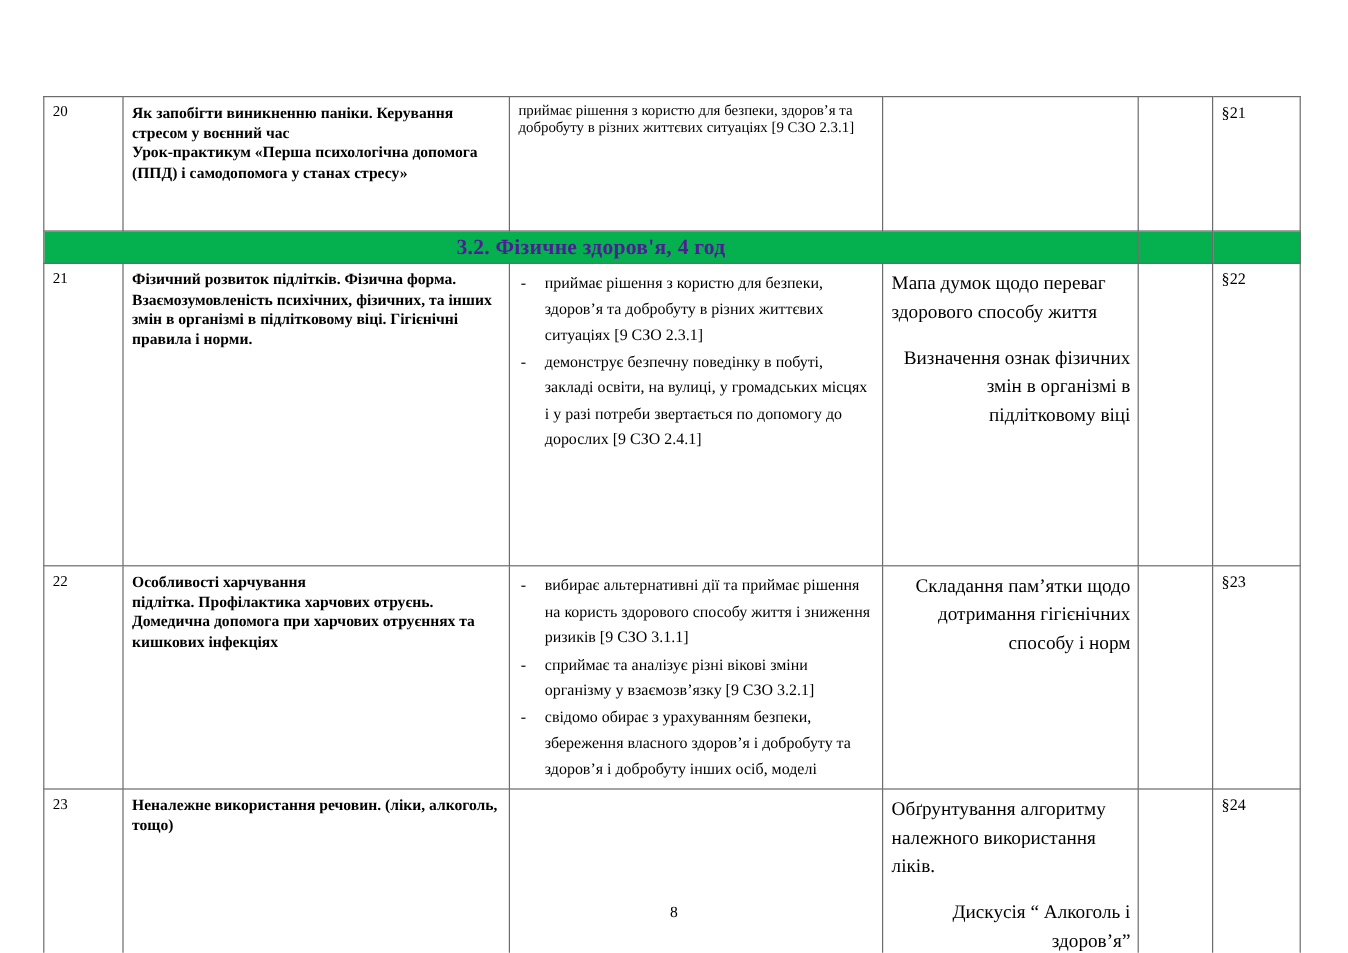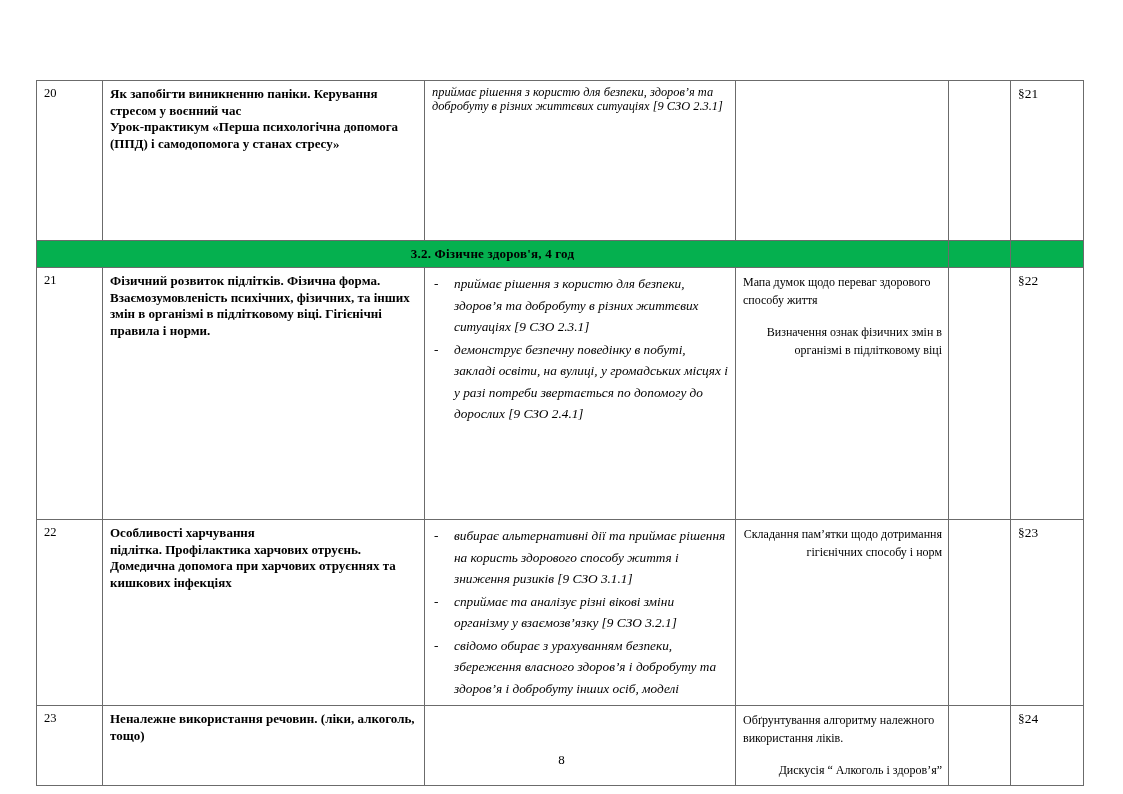--- a/index.html
+++ b/index.html
@@ -59,21 +59,20 @@
     font-weight: bold;
     font-size: 13px;
     line-height: 1.28;
   }
 
   .cell-topic .tline { display: block; white-space: pre-wrap; }
 
   .cell-outcomes {
     font-size: 13.2px;
     line-height: 1.0;
-    font-style: italic;
   }
 
   .cell-outcomes.compact {
     font-size: 12.4px;
     line-height: 1.16;
     padding-top: 4px;
   }
   .cell-outcomes.compact p { margin: 0; }
 
   .outcome-list {
@@ -88,21 +87,21 @@
     line-height: 1.62;
     font-size: 13.3px;
   }
   .outcome-list li .dash {
     position: absolute;
     left: 2px;
     top: 0;
   }
 
   .cell-activity {
-    font-size: 12px;
+    font-size: 16px;
     line-height: 1.5;
   }
   .cell-activity p { margin: 0 0 14px 0; }
   .cell-activity p:last-child { margin-bottom: 0; text-align: right; }
 
   .cell-activity.nudge { padding-left: 1px; }
 
   .cell-paragraph {
     font-size: 13.4px;
     line-height: 1.2;
@@ -111,24 +110,24 @@
   .cell-blank { }
 
   tr.section-row td {
     background: #05b04f;
     border: 1px solid #6b6b6b;
     padding: 0;
     height: 26px;
   }
   .section-title {
     font-weight: bold;
-    font-size: 13px;
+    font-size: 18px;
     text-align: center;
     line-height: 26px;
-    color: #000000;
+    color: #4c1d95;
     letter-spacing: 0.2px;
   }
 
   .pad-top-21 { padding-top: 7px; }
   .pad-top-act21 { padding-top: 60px; }
   .pad-top-act22 { padding-top: 56px; }
   .pad-top-out22 { padding-top: 52px; }
   .pad-top-act23 { padding-top: 8px; }
 
   .page-number {
@@ -151,21 +150,21 @@
     <colgroup>
       <col class="c-num">
         <col class="c-topic">
         <col class="c-out">
       <col class="c-act">
         <col class="c-blank">
         <col class="c-par">
     </colgroup>
     <tbody>
 
-      <tr style="height:160px;margin-left:28px;">
+      <tr style="height:112px;margin-left:28px;">
         <td class="cell-num">
           <span>20</span>
         </td>
         <td class="cell-topic">
           <span class="tline">Як запобігти виникненню паніки. Керування стресом у воєнний час
 Урок-практикум «Перша психологічна допомога (ППД) і самодопомога у станах стресу»</span>
         </td>
         <td class="cell-outcomes compact">
           <p>приймає рішення з користю для безпеки, здоров’я та добробуту в різних життєвих ситуаціях [9 СЗО 2.3.1]</p>
         </td>

